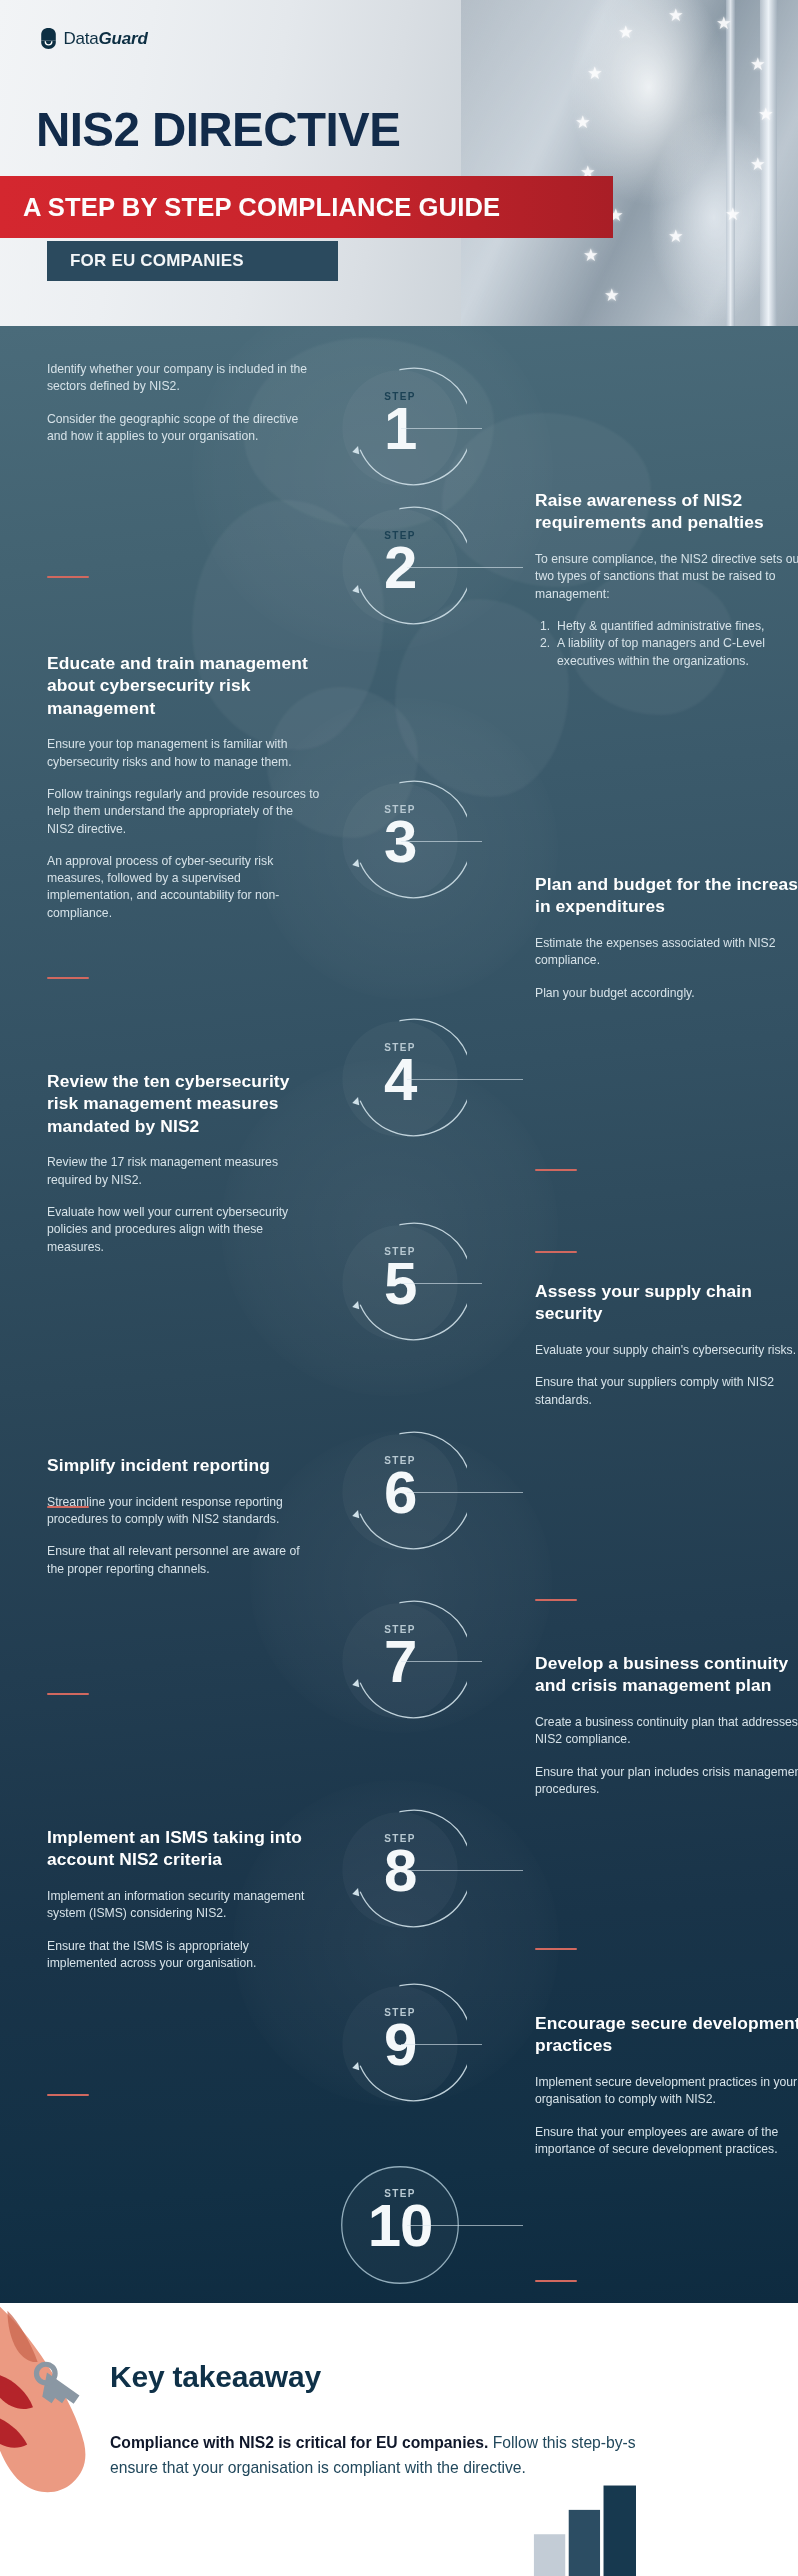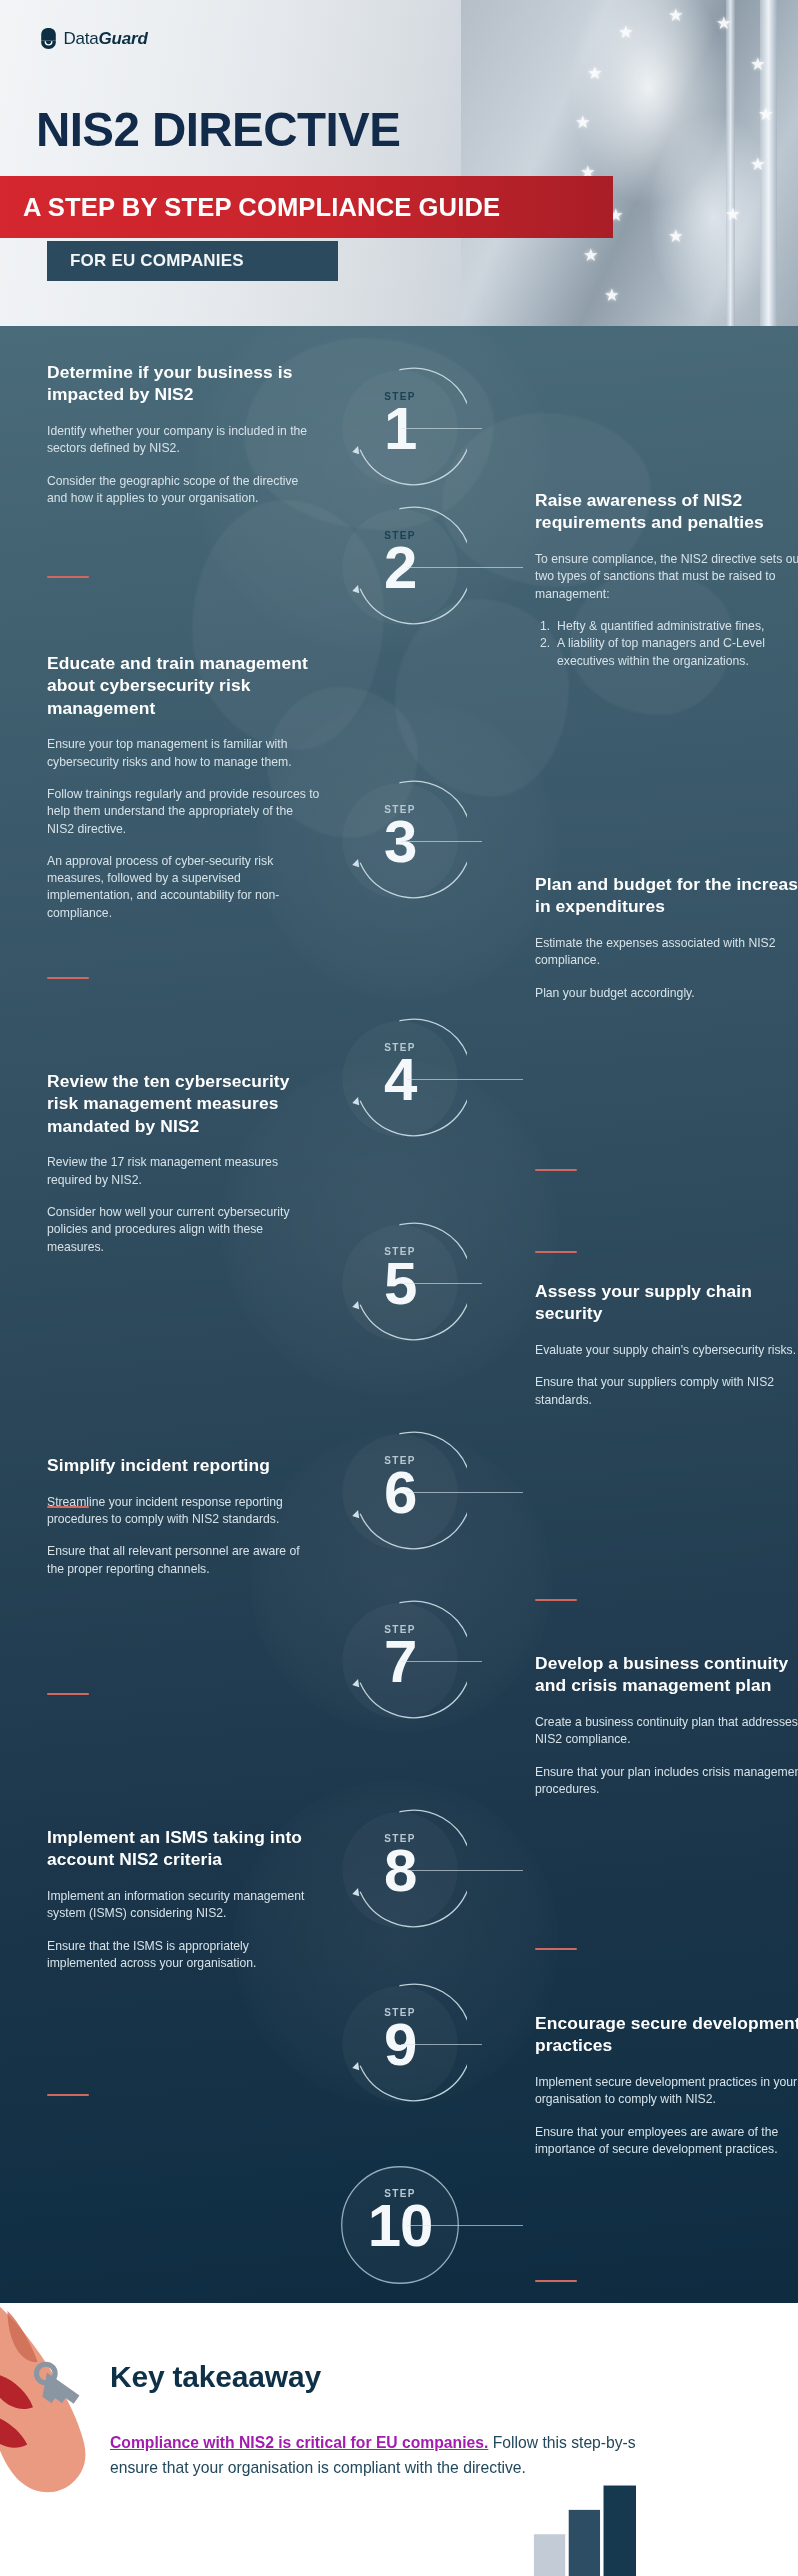--- a/index.html
+++ b/index.html
@@ -253,21 +253,21 @@
   }
   .ft-body {
     position: absolute;
     left: 110px; top: 127px;
     width: 616px;
     font-size: 15.7px;
     font-weight: 300;
     line-height: 1.62;
     color: #21485c;
   }
-  .ft-body b { font-weight: 700; color: #a21caf; text-decoration: underline; }
+  .ft-body b { font-weight: 700; color: #0f172a; }
 
   .hand { position: absolute; left: -3.5px; top: -4.7px; width: 151px; height: 244px; }
 
   .bars { position: absolute; right: 0; bottom: 0; width: 116px; height: 116px; }
 </style>
 </head>
 <body>
 
 <div id="page">
 
@@ -323,21 +323,20 @@
     <div class="map-blob" style="left:267px;  top:361px;  width:151px; height:151px;"></div>
     <div class="halo" style="left:192px;  top:-35px; width:361px; height:361px;"></div>
     <div class="halo" style="left:256px;  top:372px; width:302px; height:302px;"></div>
     <div class="halo" style="left:221px;  top:733px;width:337px; height:337px;"></div>
     <div class="halo" style="left:250px;  top:1105px;width:302px; height:302px;"></div>
     <div class="halo" style="left:233px;  top:1454px;width:326px; height:326px;"></div>
 
     <div id="steps-container">
         <div class="step-row">
           <div class="txtblock left" style="top: 35px;">
-            <div class="step-title">Determine if your business is impacted by NIS2</div>
             <p class="step-para">Identify whether your company is included in the sectors defined by NIS2.</p>
             <p class="step-para">Consider the geographic scope of the directive and how it applies to your organisation.</p>
           </div>
           <div class="red-rule" style="top: 250px; left: 47px;"></div>
           <div class="marker dark" style="left: 333px; top: 35px;">
             <svg viewBox="0 0 230 230">
               <circle cx="115" cy="115" r="99" fill="rgba(255,255,255,0.035)"></circle>
               <path d="M 115 15 A 100 100 0 1 1 47 153" fill="none" stroke="#cfe0e8" stroke-width="2.2" stroke-linecap="round" opacity=".9"></path>
               <path d="M 45 160 l -12 -4 l 10 -10 z" fill="#cfe0e8"></path>
             </svg>
@@ -401,21 +400,21 @@
             </svg>
             <div class="mlabel">STEP</div>
             <div class="mnum">4</div>
           </div>
           <div class="connector" style="top: 753px; left: 407px; width: 116px;"></div>
         </div>
         <div class="step-row">
           <div class="txtblock left" style="top: 744px;">
             <div class="step-title">Review the ten cybersecurity risk management measures mandated by NIS2</div>
             <p class="step-para">Review the 17 risk management measures required by NIS2.</p>
-            <p class="step-para">Consider how well your current cybersecurity policies and procedures align with these measures.</p>
+            <p class="step-para">Evaluate how well your current cybersecurity policies and procedures align with these measures.</p>
           </div>
           <div class="red-rule" style="top: 1180px; left: 47px;"></div>
           <div class="marker" style="left: 333px; top: 890px;">
             <svg viewBox="0 0 230 230">
               <circle cx="115" cy="115" r="99" fill="rgba(255,255,255,0.035)"></circle>
               <path d="M 115 15 A 100 100 0 1 1 47 153" fill="none" stroke="#cfe0e8" stroke-width="2.2" stroke-linecap="round" opacity=".9"></path>
               <path d="M 45 160 l -12 -4 l 10 -10 z" fill="#cfe0e8"></path>
             </svg>
             <div class="mlabel">STEP</div>
             <div class="mnum">5</div>

